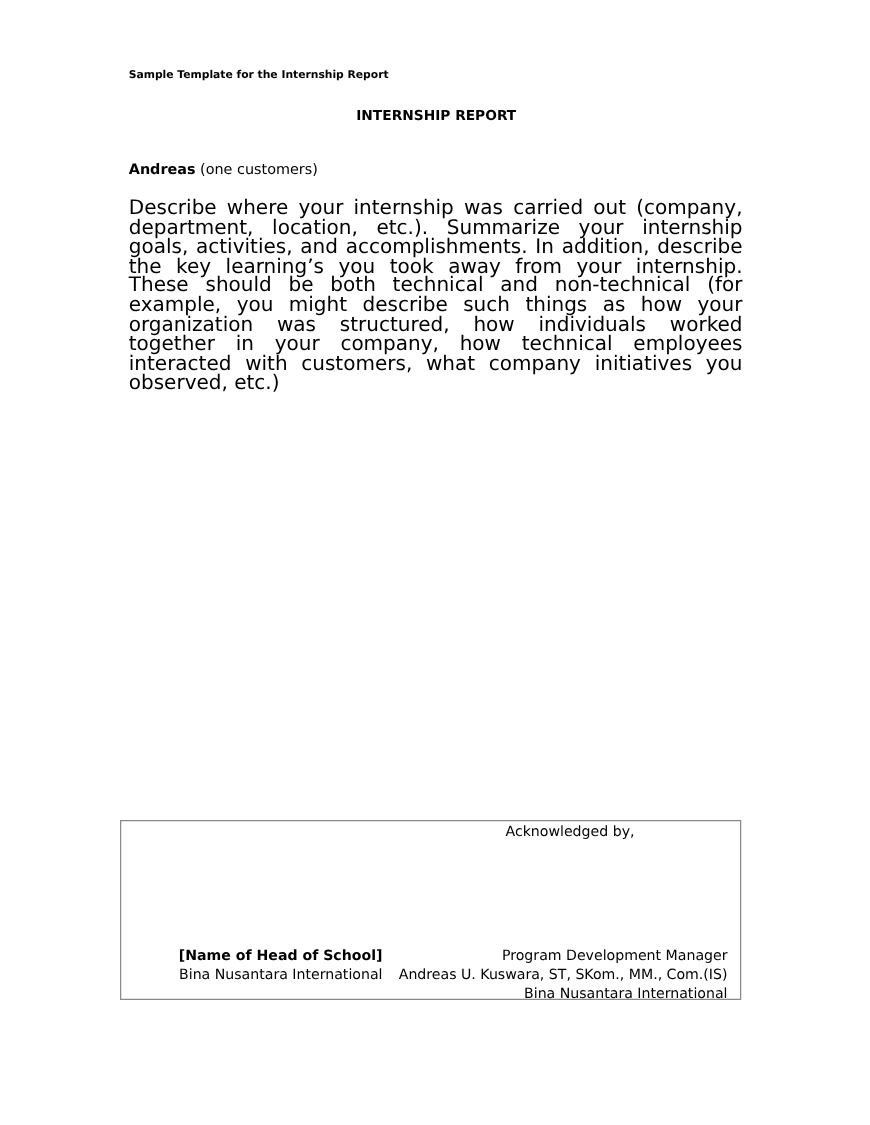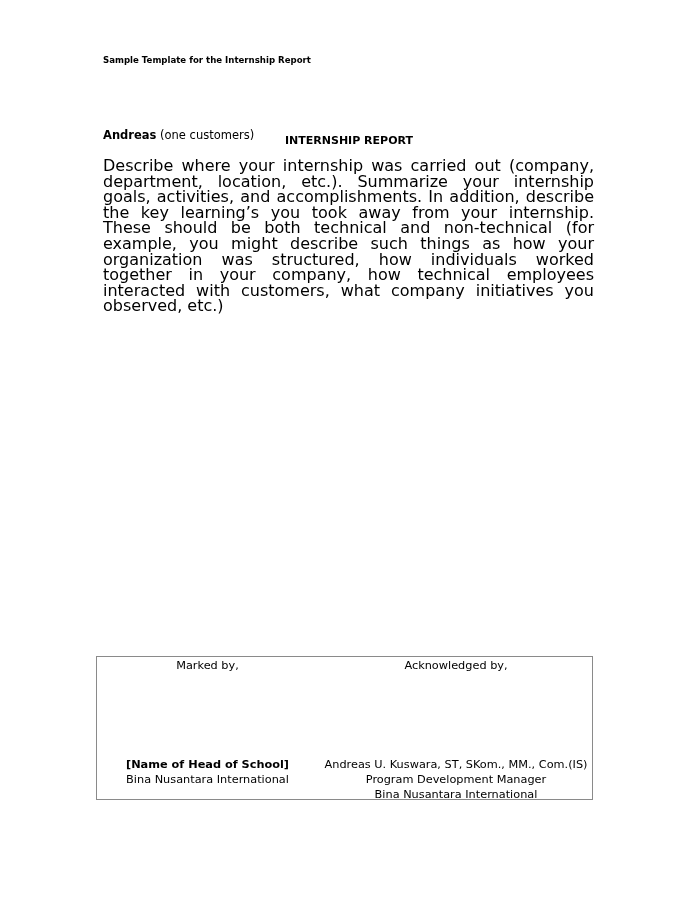--- a/index.html
+++ b/index.html
@@ -1,55 +1,54 @@
 <!DOCTYPE html>
 <html><head>
   <meta charset="utf-8">
   <style>
     html, body { margin: 0; padding: 0; background: #ffffff; }
     body { width: 696px; height: 900px; position: relative; overflow: hidden;
            font-family: "DejaVu Sans", sans-serif; color: #000; }
     .header-note { position: absolute; left: 103px; top: 55px; font-size: 8.6px;
                    font-weight: bold; }
     .title { position: absolute; left: 0; width: 696px; top: 86px; text-align: center;
-             font-size: 11px; font-weight: bold; padding-left: 0; margin-top: 48px; }
+             font-size: 11px; font-weight: bold; padding-left: 0; }
     .title span { display: inline-block; margin-left: 2px; }
     .section-heading { position: absolute; left: 103px; top: 128px; font-size: 11.5px; }
     .section-heading b { font-weight: bold; }
     .abstract-body { position: absolute; left: 103px; top: 158px; width: 491px;
                      font-size: 16px; line-height: 15.6px; text-align: justify; }
     .sign-box { position: absolute; left: 96px; top: 656px; width: 497px; height: 144px;
                 border: 1px solid #8a8a8a; box-sizing: border-box; }
     .col { position: absolute; top: 0; height: 100%; text-align: center; font-size: 11.3px; }
     .col-left { left: 0; width: 221px; }
     .col-right { left: 221px; width: 276px; }
     .col .caption { position: absolute; left: 0; right: 0; top: 2px; }
-    .col .sig-lines { position: absolute; left: 0; right: 0; top: 100px; line-height: 15px; }
+    .col .sig-lines { position: absolute; left: 0; right: 12px; top: 100px; line-height: 15px; text-align: right; }
     .bold { font-weight: bold; }
   </style>
 </head>
 <body>
 
 <div class="header-note">Sample Template for the Internship Report</div>
 
 <div class="title"><span>INTERNSHIP REPORT</span></div>
 
 <div class="section-heading"><b>Andreas</b><span> (one customers)</span></div>
 
 <div class="abstract-body">Describe where your internship was carried out (company, department, location, etc.). Summarize your internship goals, activities, and accomplishments.  In addition, describe the key learning’s you took away from your internship.  These should be both technical and non-technical (for example, you might describe such things as how your organization was structured, how individuals worked together in your company, how technical employees interacted with customers, what company initiatives you observed, etc.)</div>
 
 <div class="sign-box">
   <div class="col col-left">
-    <div class="caption">Marked  by,</div>
     <div class="sig-lines">
       <div class="bold">[Name of Head of School]</div>
       <div>Bina Nusantara International</div>
     </div>
   </div>
   <div class="col col-right">
     <div class="caption">Acknowledged by,</div>
     <div class="sig-lines">
+      <div>Program Development Manager</div>
       <div>Andreas U. Kuswara, ST, SKom., MM., Com.(IS)</div>
-      <div>Program Development Manager</div>
       <div>Bina  Nusantara International</div>
     </div>
   </div>
 </div>
 
 </body></html>

